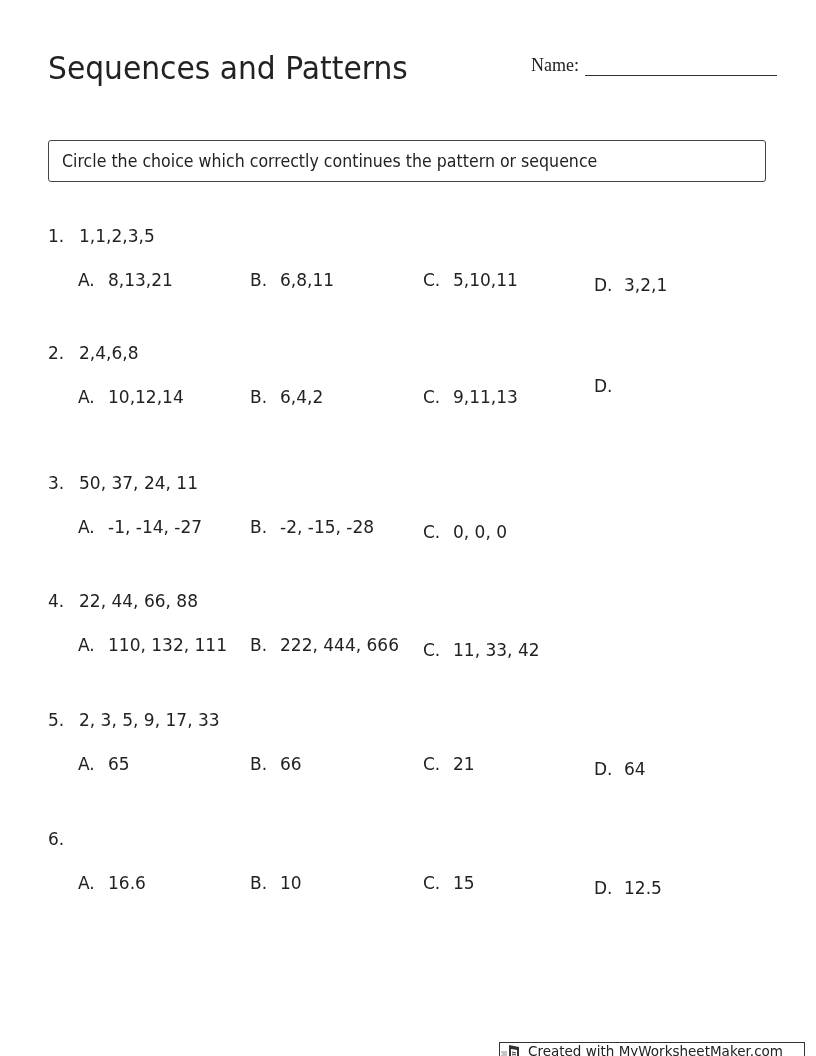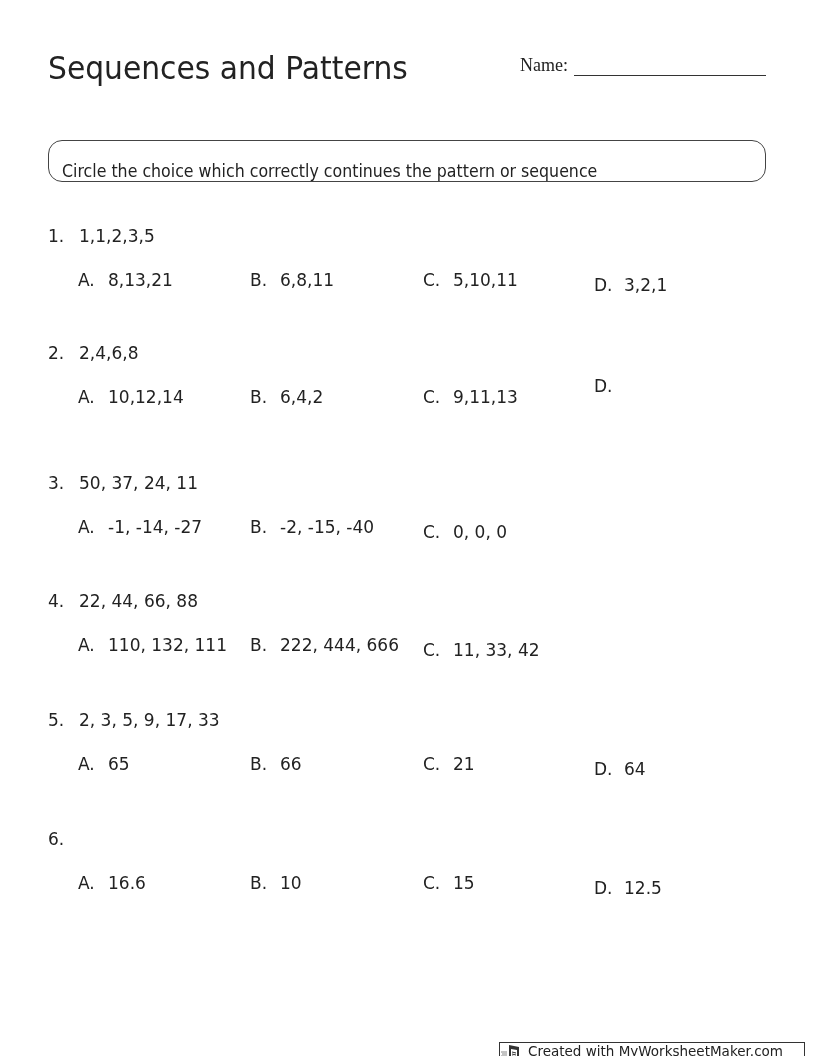--- a/index.html
+++ b/index.html
@@ -24,21 +24,21 @@
       color: #222;
       letter-spacing: 0px;
       margin: 0;
       line-height: 40px;
       font-family: "DejaVu Sans", sans-serif;
       transform: scaleX(0.93);
       transform-origin: left top;
     }
     .name-block {
       position: absolute;
-      left: 520px;
+      left: 531px;
       top: 53px;
       display: flex;
       align-items: flex-end;
     }
     .name-label {
       font-family: "Liberation Serif", serif;
       font-size: 18px;
       color: #222;
       line-height: 22px;
     }
@@ -49,25 +49,25 @@
       margin-left: 6px;
       height: 22px;
     }
     .instructions {
       position: absolute;
       left: 48px;
       top: 140px;
       width: 718px;
       height: 42px;
       border: 1.5px solid #444;
-      border-radius: 14px;
+      border-radius: 3px;
       box-sizing: border-box;
       padding-left: 13px;
       display: flex;
-      align-items: flex-end;
+      align-items: center;
       font-size: 17px;
       color: #222;
     }
     .instructions span {
       display: inline-block;
       transform: scaleX(0.93);
       transform-origin: left center;
       white-space: nowrap;
     }
     .question {
@@ -195,21 +195,21 @@
     <span class="q-num">3.</span>
     <span>50, 37, 24, 11</span>
   </div>
   <div class="choices">
     <div class="choice" style="left:30px;top:0;">
       <span class="letter">A.</span>
       <span class="text">-1, -14, -27</span>
     </div>
     <div class="choice" style="left:202px;top:0;">
       <span class="letter">B.</span>
-      <span class="text">-2, -15, -40</span>
+      <span class="text">-2, -15, -28</span>
     </div>
     <div class="choice" style="left:375px;top:5px;">
       <span class="letter">C.</span>
       <span class="text">0, 0, 0</span>
     </div>
   </div>
 </div>
 
 <div class="question" style="top:590px;">
   <div class="q-stem">

